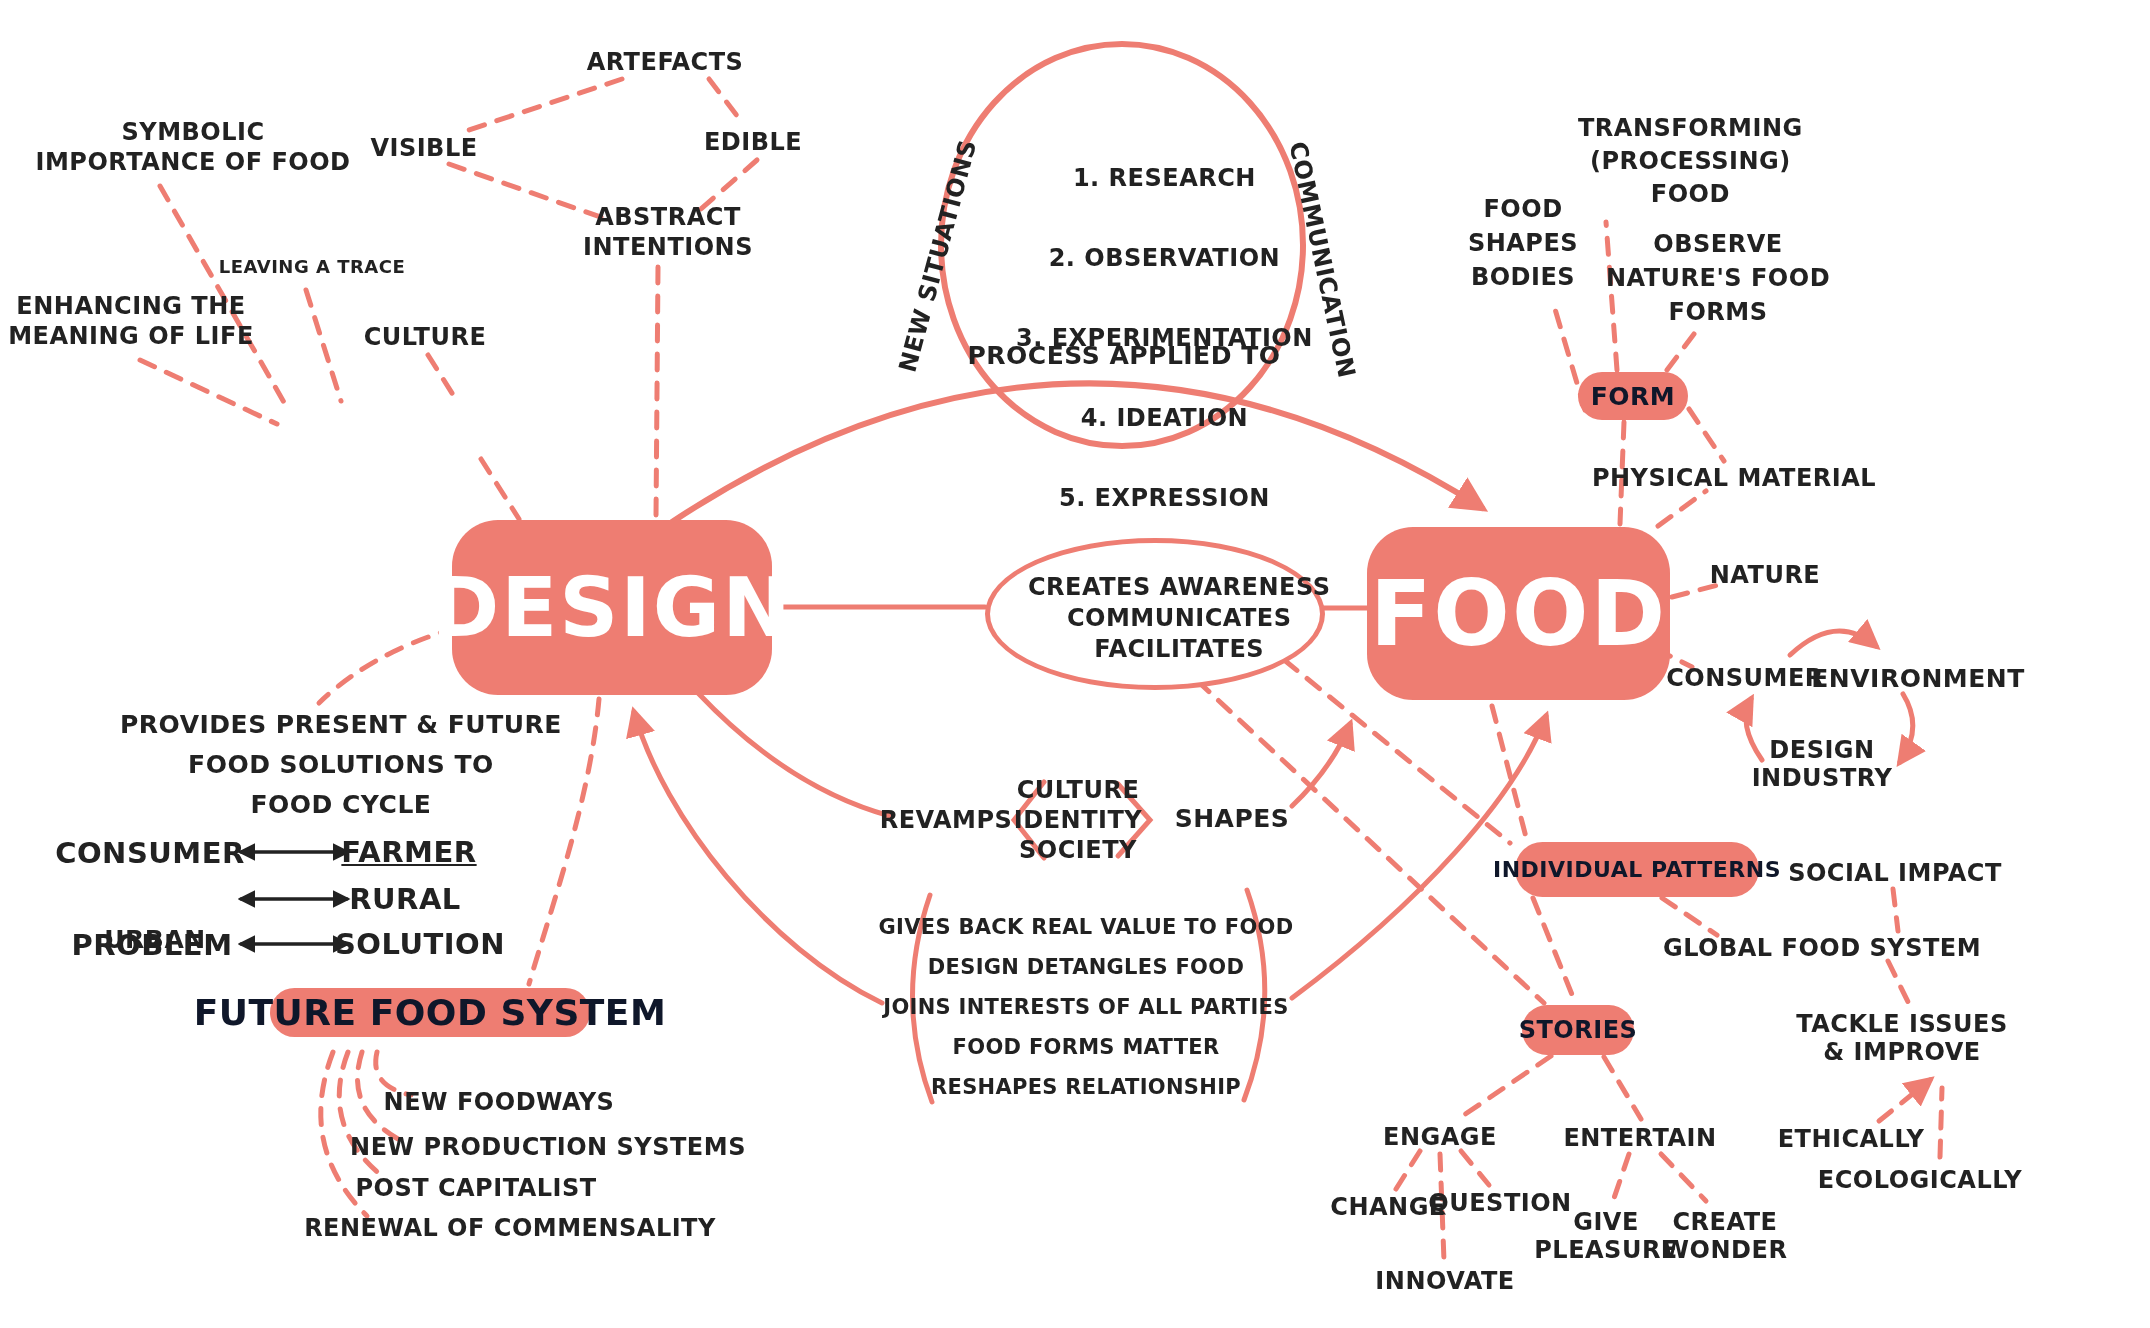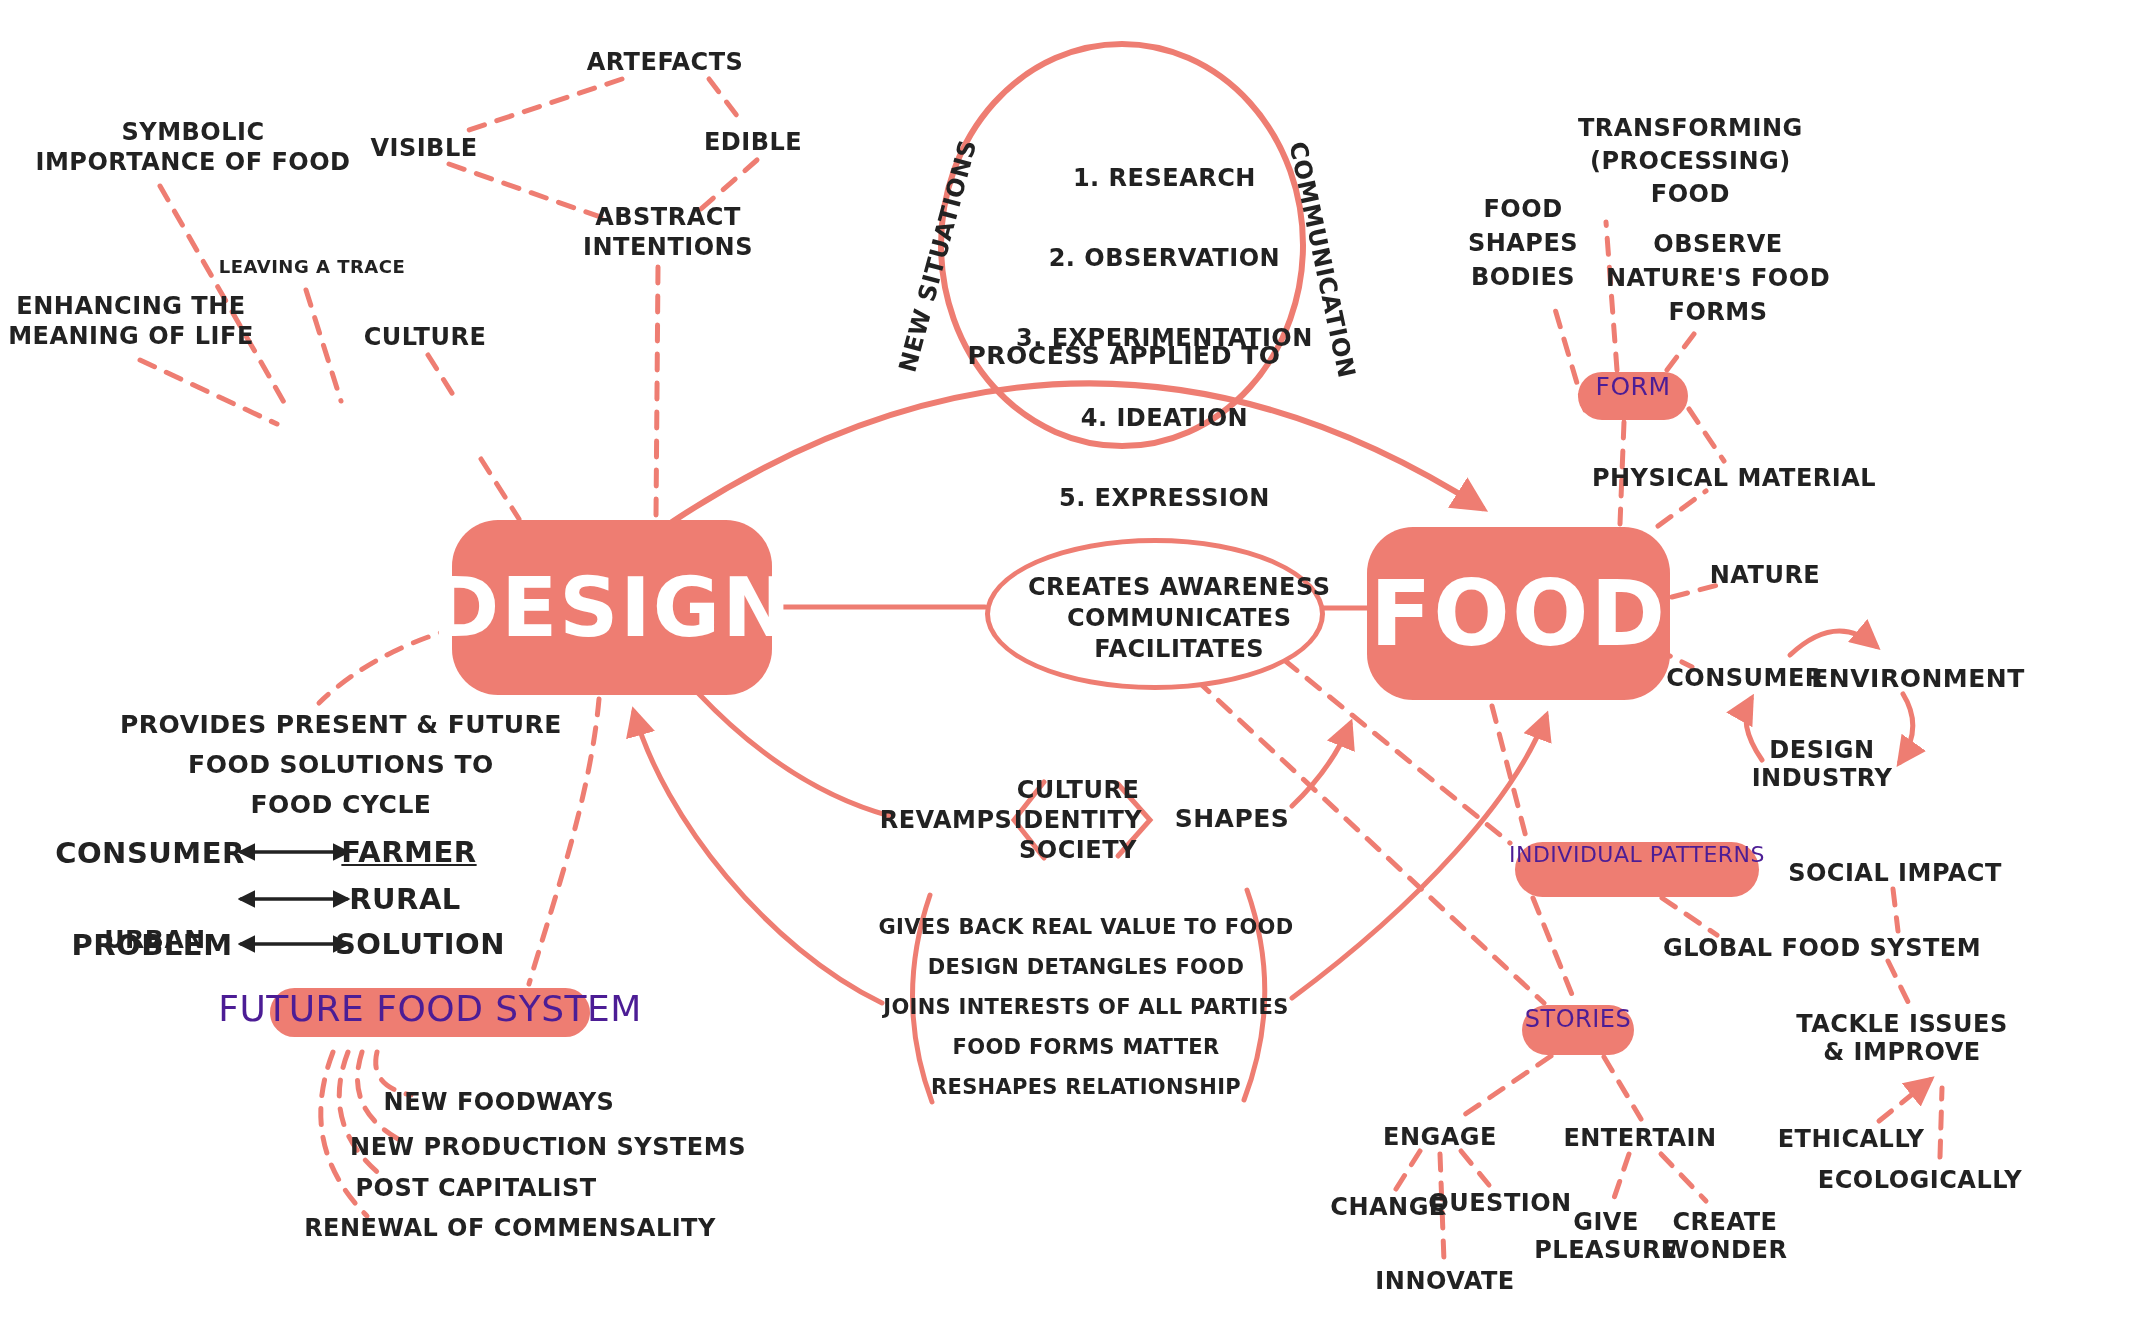--- a/index.html
+++ b/index.html
@@ -12,22 +12,22 @@
   #wires{position:absolute;left:0;top:0;}
   .lbl{
     position:absolute;font-weight:bold;font-size:24px;line-height:30px;
     color:#222222;white-space:pre-line;text-align:center;
     transform:translate(-50%,-50%);letter-spacing:.5px;
   }
   .tl{transform:none;text-align:center;}
   .rot{transform:translate(-50%,-50%) rotate(var(--r));}
   .pill{
     position:absolute;background:#ee7d72;border-radius:999px;
-    display:flex;align-items:flex-start;justify-content:center;
-    font-weight:normal;color:#4c1d95;letter-spacing:.5px;white-space:nowrap;
+    display:flex;align-items:center;justify-content:center;
+    font-weight:bold;color:#0f172a;letter-spacing:.5px;white-space:nowrap;
   }
   .blob{
     position:absolute;background:#ee7d72;border-radius:46px;
     display:flex;align-items:center;justify-content:center;
     font-weight:bold;color:#ffffff;letter-spacing:2px;
   }
   .oval{
     position:absolute;background:#ffffff;border:5px solid #ee7d72;border-radius:50%;
   }
 </style>

